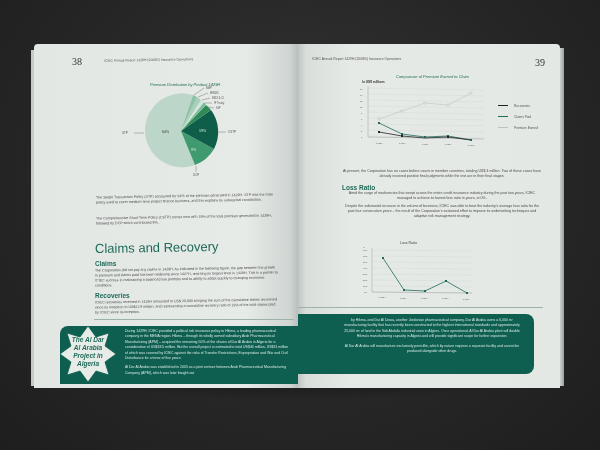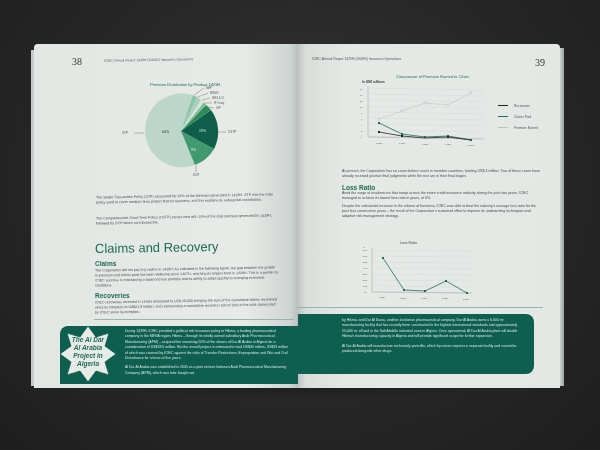--- a/index.html
+++ b/index.html
@@ -2,21 +2,21 @@
 <html><head>
 <meta charset="utf-8">
 <style>
   html,body{margin:0;padding:0;}
   body{width:600px;height:450px;background:#2a2a2a;position:relative;overflow:hidden;font-family:"Liberation Sans",sans-serif;}
   .bg{position:absolute;inset:0;background:radial-gradient(ellipse at 50% 40%,#353535 0%,#262626 60%,#1e1e1e 100%);}
   .book{position:absolute;left:34px;top:44px;width:528px;height:344px;}
   .shadow{position:absolute;left:34px;top:370px;width:530px;height:30px;background:radial-gradient(ellipse at 50% 0%,rgba(0,0,0,.55),rgba(0,0,0,0) 70%);}
   .page{position:absolute;top:0;height:344px;background:#e4e9e6;overflow:hidden;}
   .page.left{left:0;width:264px;background:linear-gradient(90deg,#e2e7e4 0%,#e7ebe8 80%,#cfd5d2 97%,#b9bfbc 100%);border-top-left-radius:4px;}
-  .page.right{left:264px;width:262px;background:linear-gradient(90deg,#bfc5c2 0%,#d9dedb 3%,#e6eae7 20%,#e3e8e5 100%);border-top-right-radius:4px;}
+  .page.right{left:264px;width:262px;background:linear-gradient(90deg,#bfc5c2 0%,#d9dedb 3%,#e6eae7 20%,#e3e8e5 100%);border-top-right-radius:4px;text-align:center;}
   .edge-r{position:absolute;left:526px;top:4px;width:4px;height:338px;background:linear-gradient(90deg,#cdd3d0,#9aa09d);}
   .edge-l{position:absolute;left:-3px;top:6px;width:3px;height:336px;background:#c4cac7;}
   .pnum{position:absolute;top:12px;font-family:"Liberation Serif",serif;font-size:10px;color:#333;}
   .hdr{position:absolute;top:14px;font-size:3.4px;color:#555;white-space:nowrap;}
   .ctitle{position:absolute;font-style:italic;font-size:4px;color:#1e6b55;white-space:nowrap;}
   .body{position:absolute;font-size:3.6px;line-height:5px;color:#4a4a4a;}
   .h1{position:absolute;font-size:13px;color:#1f6a58;font-family:"Liberation Sans",sans-serif;}
   .h2{position:absolute;font-size:6.5px;color:#1f6a58;font-weight:bold;}
   .rule{position:absolute;height:0.7px;background:#9bb3aa;}
   .banner{position:absolute;background:#0e5f4f;color:#d7e8e2;}

